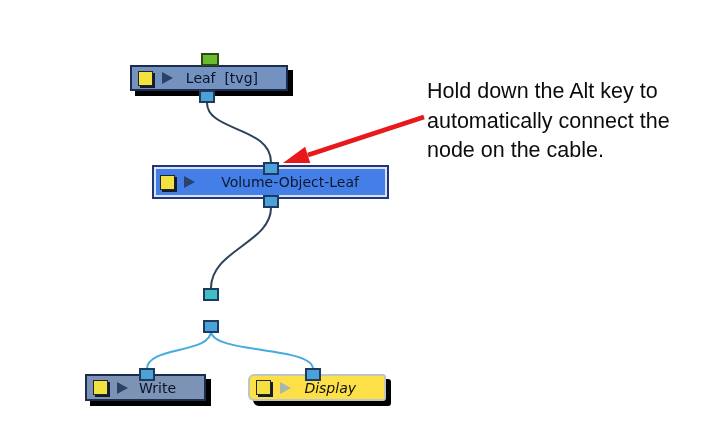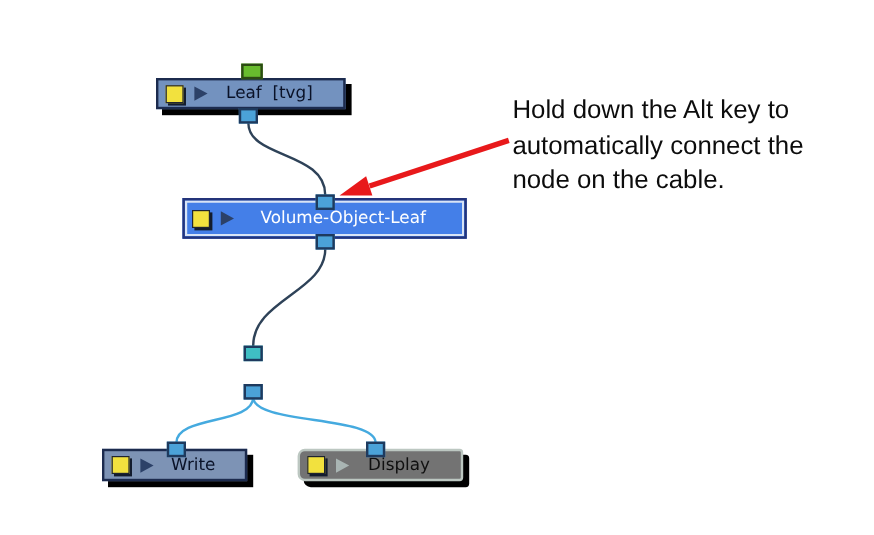--- a/index.html
+++ b/index.html
@@ -3,35 +3,35 @@
 <meta charset="utf-8">
 <style>
   html,body{margin:0;padding:0;background:#ffffff;}
   #canvas{position:relative;width:728px;height:446px;background:#ffffff;overflow:hidden;
           font-family:"DejaVu Sans",sans-serif;}
   svg.layer{position:absolute;left:0;top:0;width:728px;height:446px;pointer-events:none;}
 
   
   .node{position:absolute;display:flex;align-items:center;box-sizing:border-box;
         border:2px solid #1c2b4e;box-shadow:5px 5px 0 #000000;}
-  .node .label{flex:1;text-align:center;font-size:14px;color:#0a1228;white-space:pre;
-               padding-right:10px;line-height:1;}
+  .node .label{flex:1;text-align:right;font-size:14px;color:#0a1228;white-space:pre;
+               padding-right:28px;line-height:1;}
   .icon-note{width:13px;height:13px;background:#F2E13E;border:1px solid #1f2430;
              box-shadow:2px 2px 0 #131c2e;margin-left:6px;flex:0 0 auto;}
   .icon-tri{width:0;height:0;border-left:11px solid #2C4168;border-top:6px solid transparent;
             border-bottom:6px solid transparent;margin-left:9px;flex:0 0 auto;}
 
   #node-leaf{left:130px;top:65px;width:158px;height:26px;background:#7392BF;}
   #node-volume{left:152px;top:165px;width:237px;height:34px;background:#447FE8;
                border:2px solid #24347A;box-shadow:inset 0 0 0 2px #D8E4F6;}
-  #node-volume .label{color:#ffffff;}
+  #node-volume .label{color:#0f172a;}
   #node-composite{left:129px;top:299px;width:162px;height:25px;background:#4B73BB;}
   #node-write{left:85px;top:374px;width:121px;height:27px;background:#7D93B5;}
-  #node-display{left:248px;top:374px;width:138px;height:27px;background:#737373;
-                border:2px solid #BCC7C1;border-radius:6px 3px 3px 6px;}
+  #node-display{left:248px;top:374px;width:138px;height:27px;background:#fde047;
+                border:2px solid #BCC7C1;border-radius:6px 3px 3px 6px;font-style:italic;}
   #node-display .icon-tri{border-left-color:#A9B5B3;}
   #node-display .label{color:#101010;}
 
   
   .port{position:absolute;box-sizing:border-box;width:16px;height:13px;
         background:#4BA2D8;border:2px solid #1E3A5E;}
   .port.green{width:18px;background:#68BC2E;border-color:#2C4A14;}
   .port.teal{background:#3FBFC4;}
 
   

